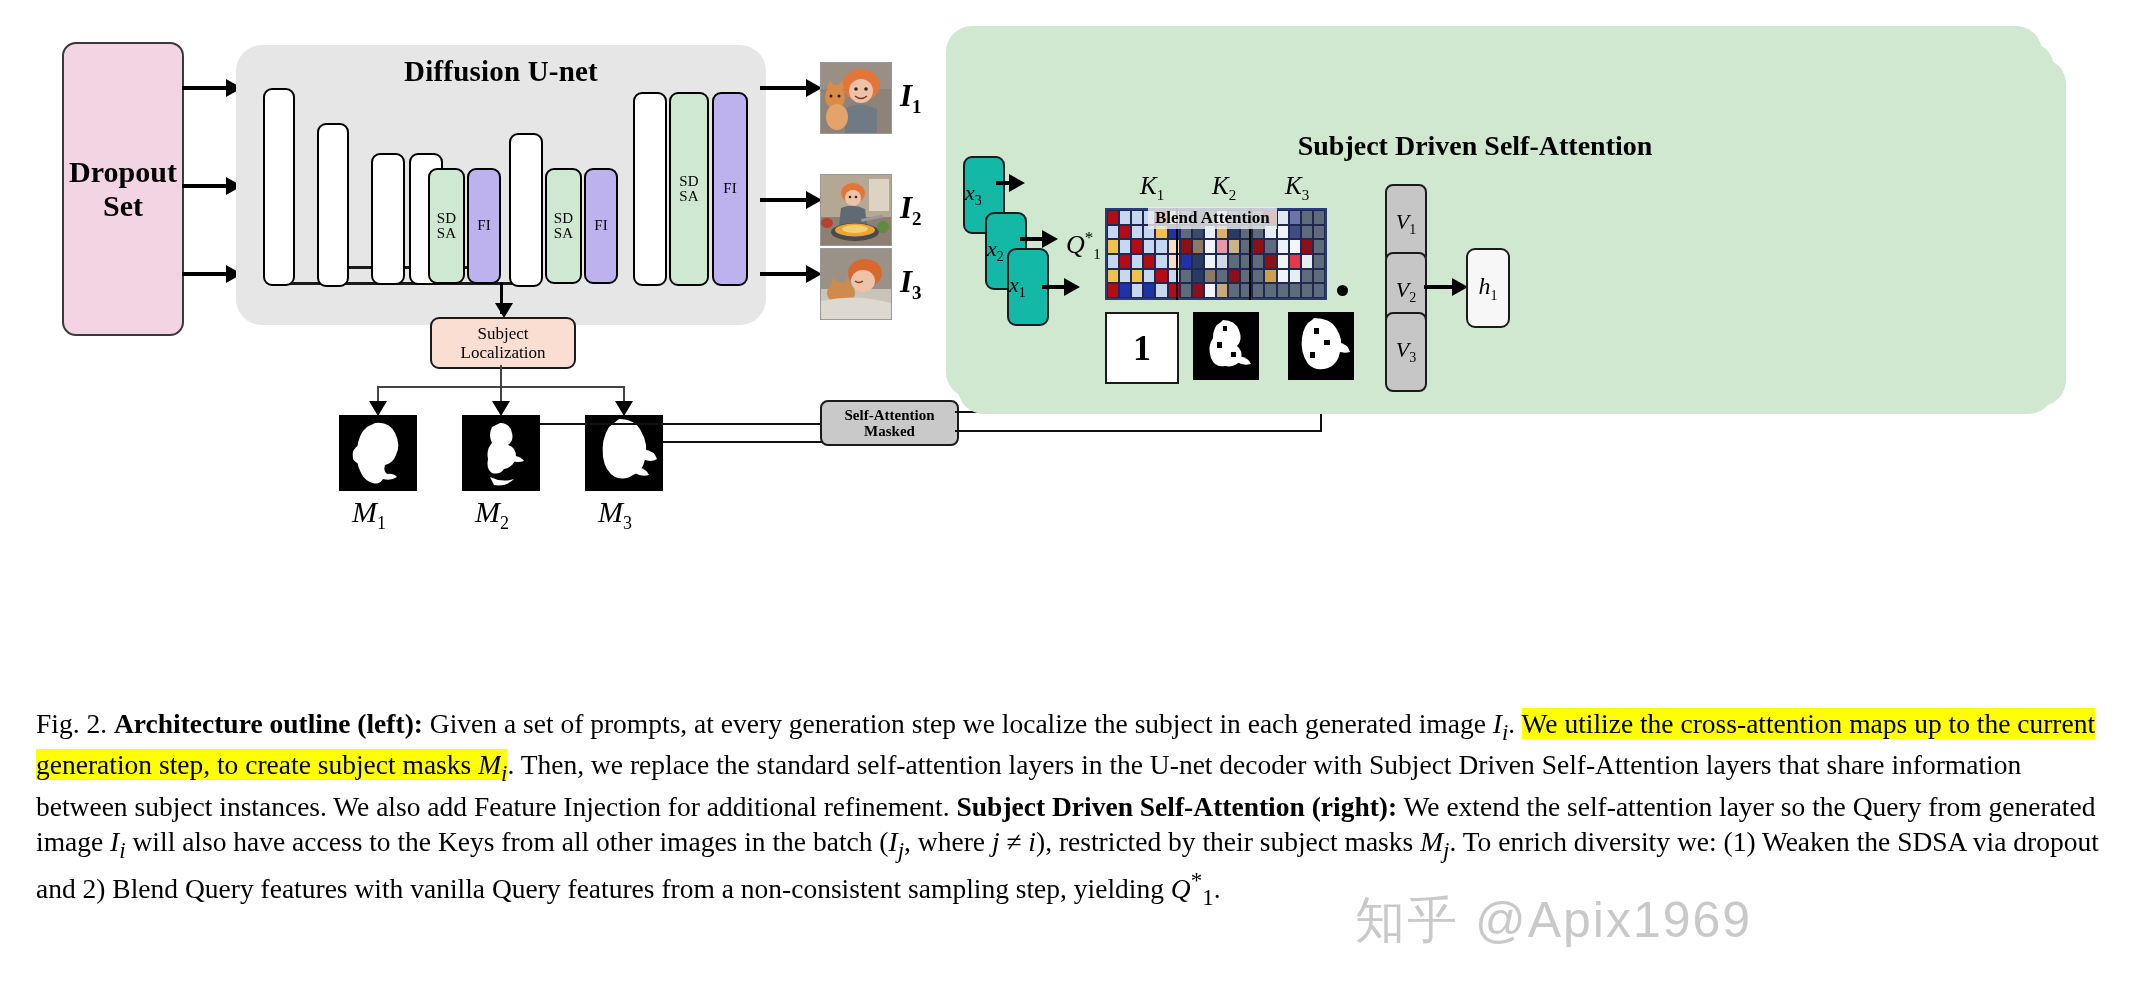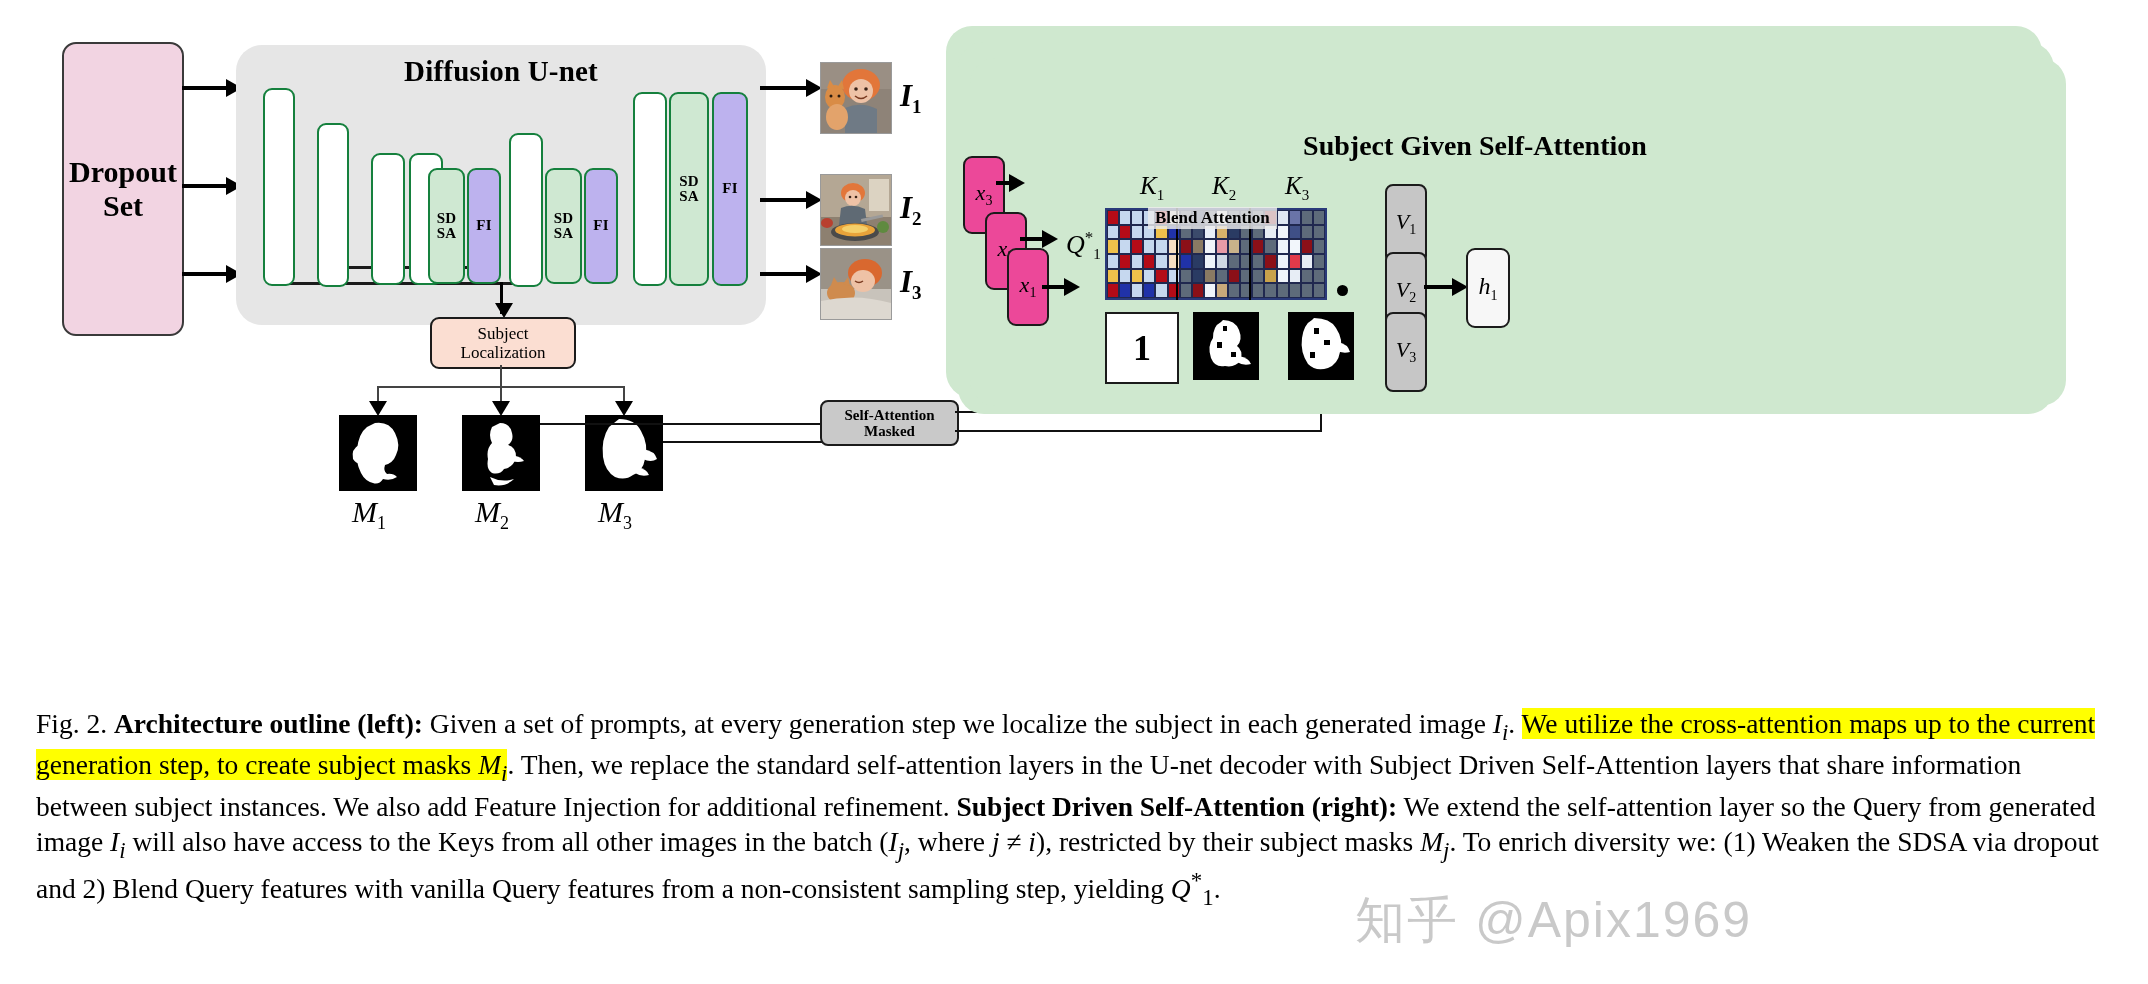--- a/index.html
+++ b/index.html
@@ -21,23 +21,23 @@
   
   #unet-panel{
     left:236px;top:45px;width:530px;height:280px;
     background:#e6e6e6;border-radius:26px;
   }
   #unet-title{
     left:236px;top:55px;width:530px;text-align:center;
     font-weight:bold;font-size:29px;letter-spacing:.2px;
   }
   .ublock{
-    position:absolute;border:2px solid #15803d;border-radius:9px;background:#fff;
+    position:absolute;border:2px solid #000000;border-radius:9px;background:#fff;
     display:flex;align-items:center;justify-content:center;text-align:center;
-    font-weight:bold;font-size:15px;line-height:1.02;letter-spacing:.2px;
+    font-weight:normal;font-size:15px;line-height:1.02;letter-spacing:.2px;
   }
   .ublock.sdsa{background:#cfe8d2;}
   .ublock.fi{background:#bdb2ee;}
   .skip{position:absolute;background:#1b1b1b;}
 
   
   .arrow-line{position:absolute;background:#000;height:4px;}
   .arrow-head{
     position:absolute;width:0;height:0;
     border-top:9px solid transparent;border-bottom:9px solid transparent;
@@ -89,23 +89,23 @@
   #sdsa-card3{left:946px;top:26px;width:1096px;height:372px;}
   #sdsa-card2{left:958px;top:42px;width:1096px;height:372px;}
   #sdsa-card1{left:970px;top:58px;width:1096px;height:348px;}
   #sdsa-title{
     left:970px;top:130px;width:1010px;text-align:center;
     font-weight:bold;font-size:28px;
   }
 
   
   .xbox{
-    position:absolute;width:38px;height:74px;background:#ec4899;
+    position:absolute;width:38px;height:74px;background:#14b8a6;
     border:2px solid #1b1b1b;border-radius:9px;
-    display:flex;align-items:center;justify-content:center;
+    display:flex;align-items:center;justify-content:flex-start;
     font-style:italic;font-size:22px;
   }
   .xbox sub{font-size:14px;font-style:normal;}
 
   
   #attn-wrap{position:absolute;left:1105px;top:208px;}
   #attn-grid{
     position:relative;width:218px;height:88px;
     border:2px solid #2a3a7a;display:grid;
     grid-template-columns:repeat(18,1fr);grid-template-rows:repeat(6,1fr);
@@ -365,21 +365,21 @@
 <div class="abs vline" style="left:1225px;top:392px;height:20px;width:2px;background:#111;"></div>
 <div class="abs arrow-head up" style="left:1218px;top:378px;"></div>
 
 <div class="abs hline" style="left:955px;top:430px;width:367px;height:2px;background:#111;"></div>
 <div class="abs vline" style="left:1320px;top:392px;height:40px;width:2px;background:#111;"></div>
 <div class="abs arrow-head up" style="left:1313px;top:378px;"></div>
 
 <div class="sdsa-card" id="sdsa-card3"></div>
 <div class="sdsa-card" id="sdsa-card2"></div>
 <div class="sdsa-card" id="sdsa-card1"></div>
-<div class="abs" id="sdsa-title">Subject Given Self-Attention</div>
+<div class="abs" id="sdsa-title">Subject Driven Self-Attention</div>
 
 <div class="xbox" style="left:963px;top:156px;">
   <span><span>x</span><sub>3</sub></span>
 </div>
 <div class="xbox" style="left:985px;top:212px;">
   <span><span>x</span><sub>2</sub></span>
 </div>
 <div class="xbox" style="left:1007px;top:248px;">
   <span><span>x</span><sub>1</sub></span>
 </div>

